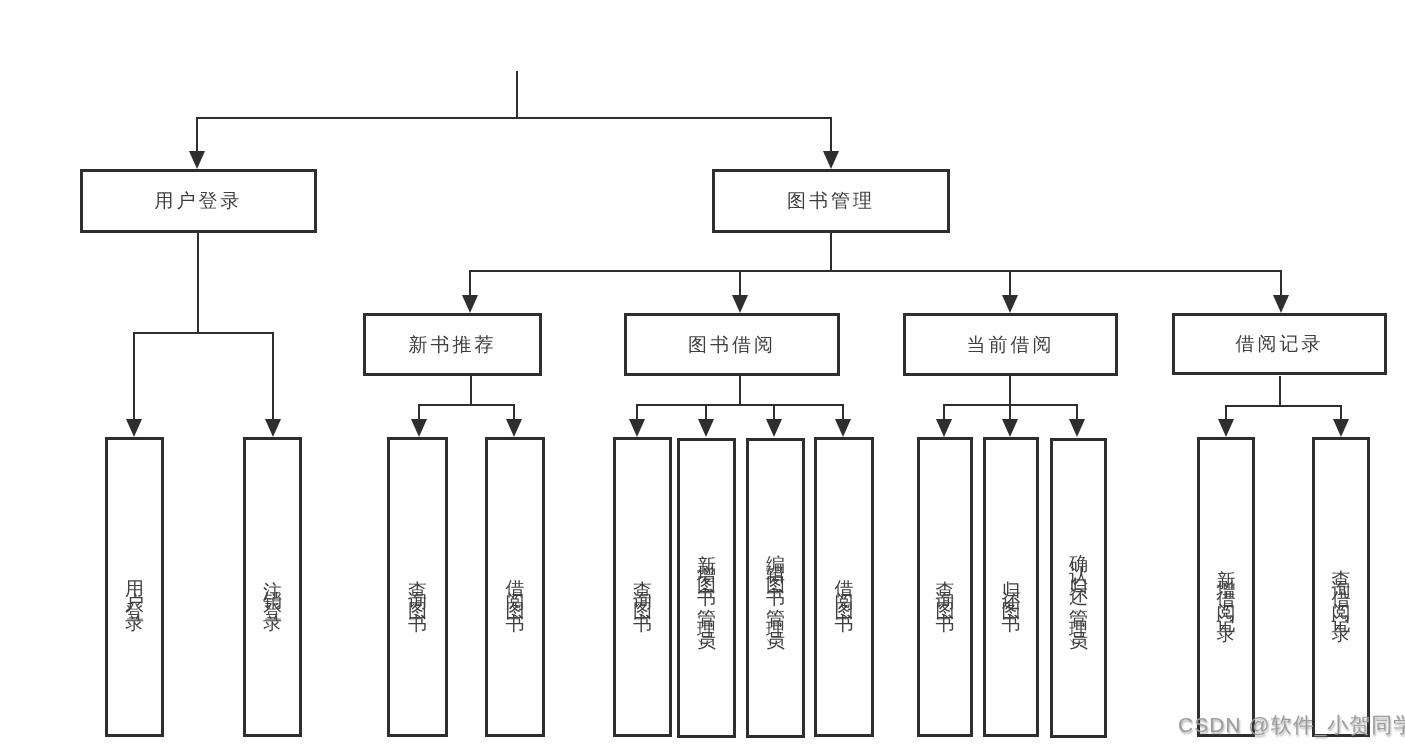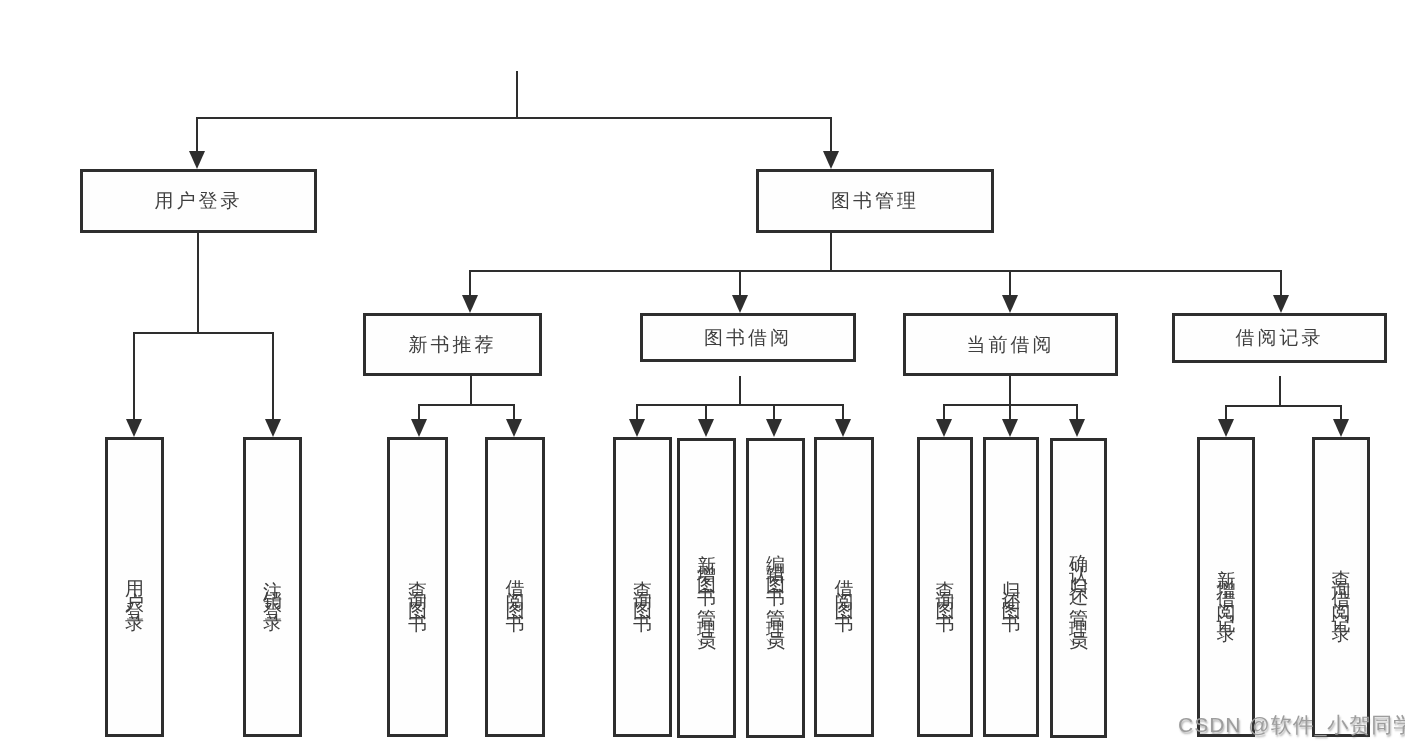--- a/index.html
+++ b/index.html
@@ -59,21 +59,21 @@
   <div class="ln" style="left:516px; top:71px; width:2px; height:47px;"></div>
   <div class="ln" style="left:196px; top:117px; width:636px; height:2px;"></div>
   <div class="ln" style="left:196px; top:117px; width:2px; height:35px;"></div>
   <div class="ln" style="left:830px; top:117px; width:2px; height:35px;"></div>
   <div class="ar" style="left:189px; top:151px;"></div>
   <div class="ar" style="left:823px; top:151px;"></div>
 
   <div class="box hbox" style="left:80px; top:169px; width:237px; height:64px;">
     <span>用户登录</span>
   </div>
-  <div class="box hbox" style="left:712px; top:169px; width:238px; height:64px;margin-left:44px;">
+  <div class="box hbox" style="left:712px; top:169px; width:238px; height:64px;">
     <span>图书管理</span>
   </div>
 
   <div class="ln" style="left:197px; top:233px; width:2px; height:101px;"></div>
   <div class="ln" style="left:133px; top:332px; width:141px; height:2px;"></div>
   <div class="ln" style="left:133px; top:332px; width:2px; height:88px;"></div>
   <div class="ln" style="left:272px; top:332px; width:2px; height:88px;"></div>
   <div class="ar" style="left:126px; top:419px;"></div>
   <div class="ar" style="left:265px; top:419px;"></div>
 
@@ -84,27 +84,27 @@
   <div class="ln" style="left:1009px; top:270px; width:2px; height:27px;"></div>
   <div class="ln" style="left:1280px; top:270px; width:2px; height:27px;"></div>
   <div class="ar" style="left:462px; top:295px;"></div>
   <div class="ar" style="left:732px; top:295px;"></div>
   <div class="ar" style="left:1002px; top:295px;"></div>
   <div class="ar" style="left:1273px; top:295px;"></div>
 
   <div class="box hbox" style="left:363px; top:313px; width:179px; height:63px;">
     <span>新书推荐</span>
   </div>
-  <div class="box hbox" style="left:640px; top:313px; width:216px; height:49px;">
+  <div class="box hbox" style="left:624px; top:313px; width:216px; height:63px;">
     <span>图书借阅</span>
   </div>
   <div class="box hbox" style="left:903px; top:313px; width:215px; height:63px;">
     <span>当前借阅</span>
   </div>
-  <div class="box hbox" style="left:1172px; top:313px; width:215px; height:50px;">
+  <div class="box hbox" style="left:1172px; top:313px; width:215px; height:62px;">
     <span>借阅记录</span>
   </div>
 
   <div class="ln" style="left:470px; top:376px; width:2px; height:30px;"></div>
   <div class="ln" style="left:418px; top:404px; width:97px; height:2px;"></div>
   <div class="ln" style="left:418px; top:404px; width:2px; height:16px;"></div>
   <div class="ln" style="left:513px; top:404px; width:2px; height:16px;"></div>
   <div class="ar" style="left:411px; top:419px;"></div>
   <div class="ar" style="left:506px; top:419px;"></div>
 

